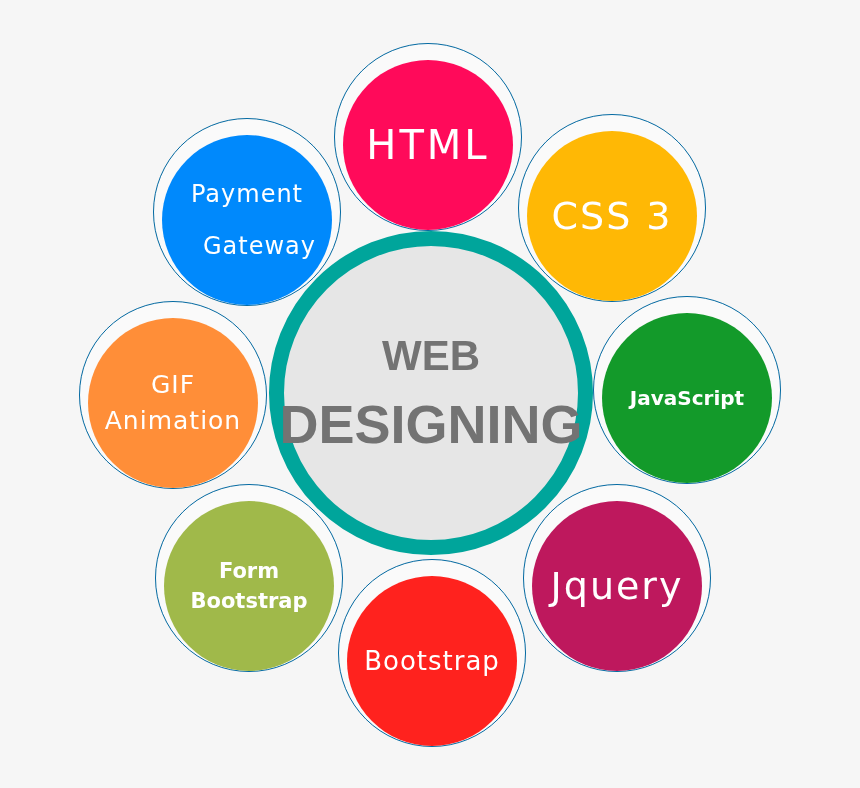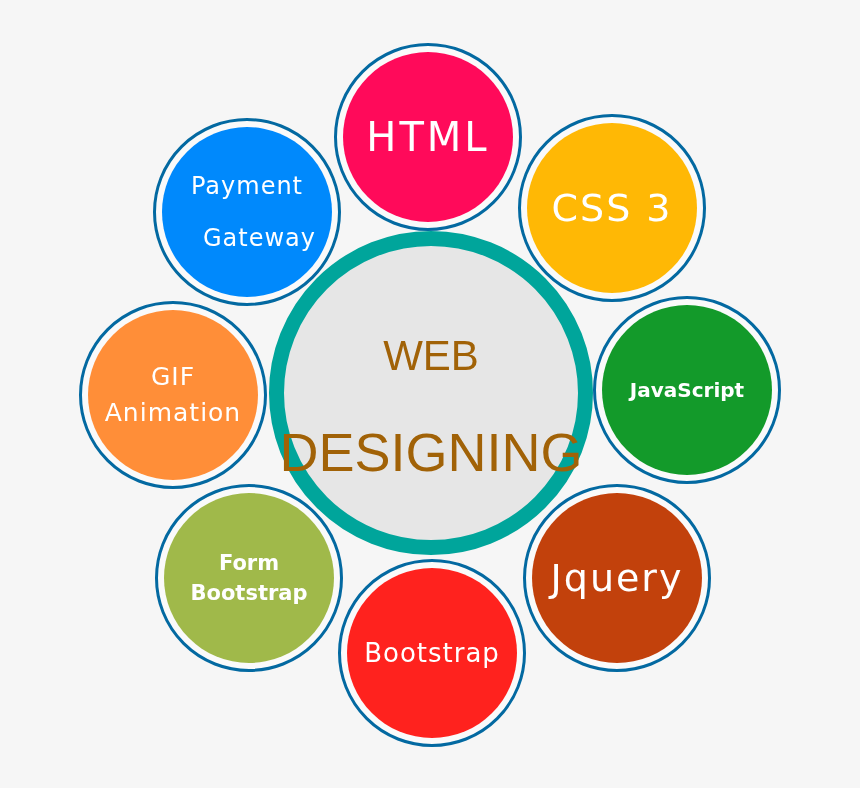--- a/index.html
+++ b/index.html
@@ -9,23 +9,23 @@
     position: relative;
     overflow: hidden;
     font-family: "DejaVu Sans", sans-serif;
   }
   .diagram { position: absolute; left: 0; top: 0; width: 860px; height: 788px; }
   .node-ring {
     position: absolute;
     width: 188px; height: 188px;
     border-radius: 50%;
     background: #fafafa;
-    border: 3px solid #0369a1;
+    border: 1px solid #0369a1;
     box-sizing: border-box;
-    display: flex; align-items: center; justify-content: center;
+    display: flex; align-items: flex-end; justify-content: center;
   }
   .node-fill {
     width: 170px; height: 170px;
     border-radius: 50%;
     display: flex; flex-direction: column; align-items: center; justify-content: center;
     color: #ffffff;
     text-align: center;
     cursor: pointer;
   }
   .node-label { display: block; white-space: nowrap; }
@@ -37,25 +37,24 @@
     left: 269px; top: 231px;
     width: 324px; height: 324px;
     border-radius: 50%;
     box-sizing: border-box;
     border: 15px solid #00a59b;
     background: #e6e6e6;
     display: flex; flex-direction: column; align-items: center; justify-content: center;
   }
   .center-line {
     font-family: "Liberation Sans", sans-serif;
-    font-weight: normal;
-    color: #a16207;
+    font-weight: bold;
+    color: #737373;
     display: block;
     line-height: 1;
-    margin-top: 28px;
   }
 </style>
 </head>
 <body>
 
 <div class="diagram">
 
   <div class="node-ring" style="left:334px; top:43px;">
     <div class="node-fill" style="background:#ff0a5a;">
       <span class="node-label lbl-light" style="font-size:40px; letter-spacing:3px;">HTML</span>
@@ -68,21 +67,21 @@
     </div>
   </div>
 
   <div class="node-ring" style="left:593px; top:296px;">
     <div class="node-fill" style="background:#139a2a;">
       <span class="node-label lbl-bold" style="font-size:20px;">JavaScript</span>
     </div>
   </div>
 
   <div class="node-ring" style="left:523px; top:484px;">
-    <div class="node-fill" style="background:#c2410c;">
+    <div class="node-fill" style="background:#be185d;">
       <span class="node-label lbl-light" style="font-size:38px; letter-spacing:2px;">Jquery</span>
     </div>
   </div>
 
   <div class="node-ring" style="left:338px; top:559px;">
     <div class="node-fill" style="background:#ff221e;">
       <span class="node-label lbl-light" style="font-size:26px; letter-spacing:1px;">Bootstrap</span>
     </div>
   </div>
 

